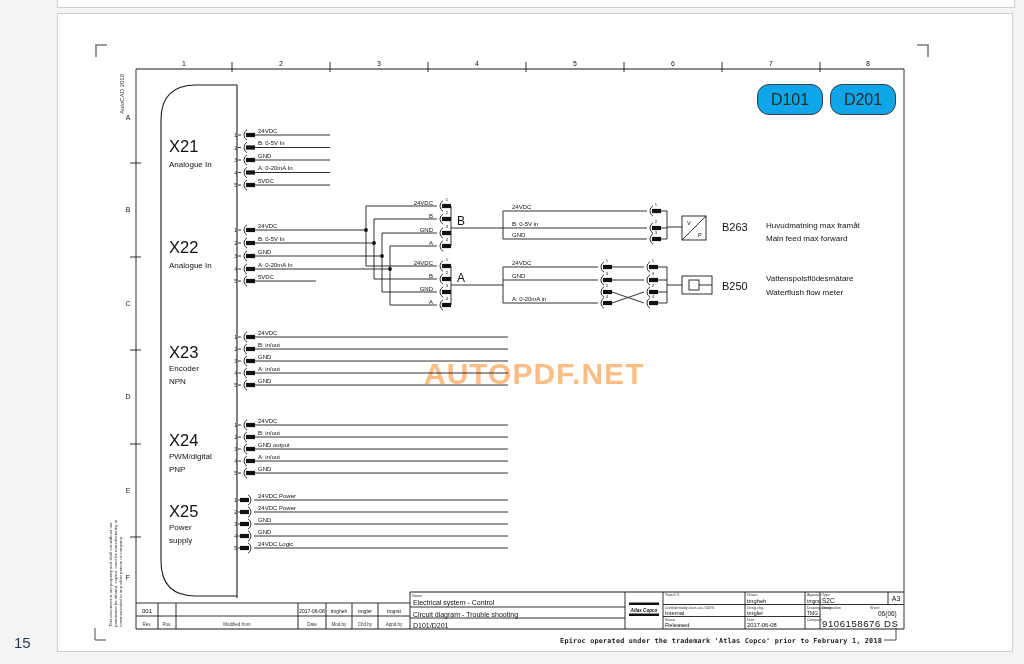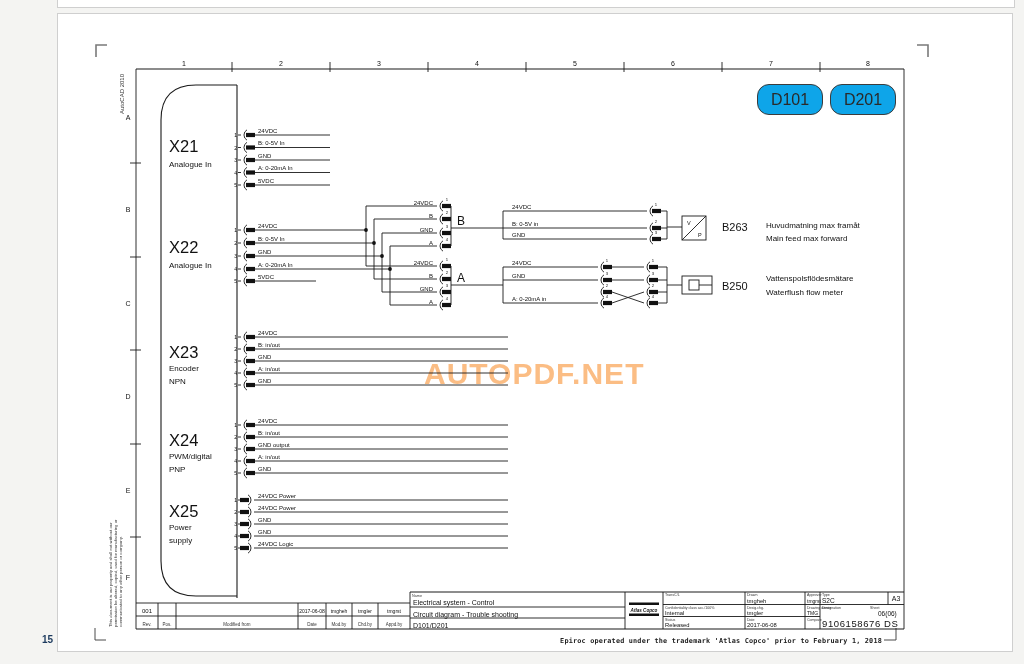--- a/index.html
+++ b/index.html
@@ -9,21 +9,21 @@
     border:1px solid #cfcfcf;}
   .page{position:absolute;left:57px;top:13px;width:956px;height:639px;background:#fff;
     border:1px solid #cfcfcf;box-sizing:border-box;}
   #schematic{position:absolute;left:0;top:0;width:1024px;height:664px;pointer-events:none;}
   .watermark{position:absolute;left:424px;top:317px;font-size:30px;font-weight:bold;
     letter-spacing:1px;color:#fbbd84;margin-top:40px;}
   .badges{position:absolute;left:757px;top:84px;display:flex;gap:7px;}
   .badge{min-width:46px;height:29px;border:1.5px solid #3c3c3c;border-radius:12px;
     display:flex;align-items:center;justify-content:center;font-size:16px;
     padding:0 9px;color:#2a2a2a;background:#0ea5e9;}
-  .pagenum{position:absolute;left:14px;top:634px;font-size:10px;font-weight:bold;color:#1c3a5e;margin-left:28px;}
+  .pagenum{position:absolute;left:14px;top:634px;font-size:15px;font-weight:normal;color:#1c3a5e;}
   .epiroc{position:absolute;left:558px;top:637px;width:324px;text-align:right;
     font-family:"DejaVu Sans Mono",monospace;font-size:6.8px;font-weight:bold;
     letter-spacing:.2px;color:#222;white-space:nowrap;}
 </style>
 </head>
 <body>
 
 <div class="viewer">
   <div class="prev-page"></div>
   <div class="page"></div>

